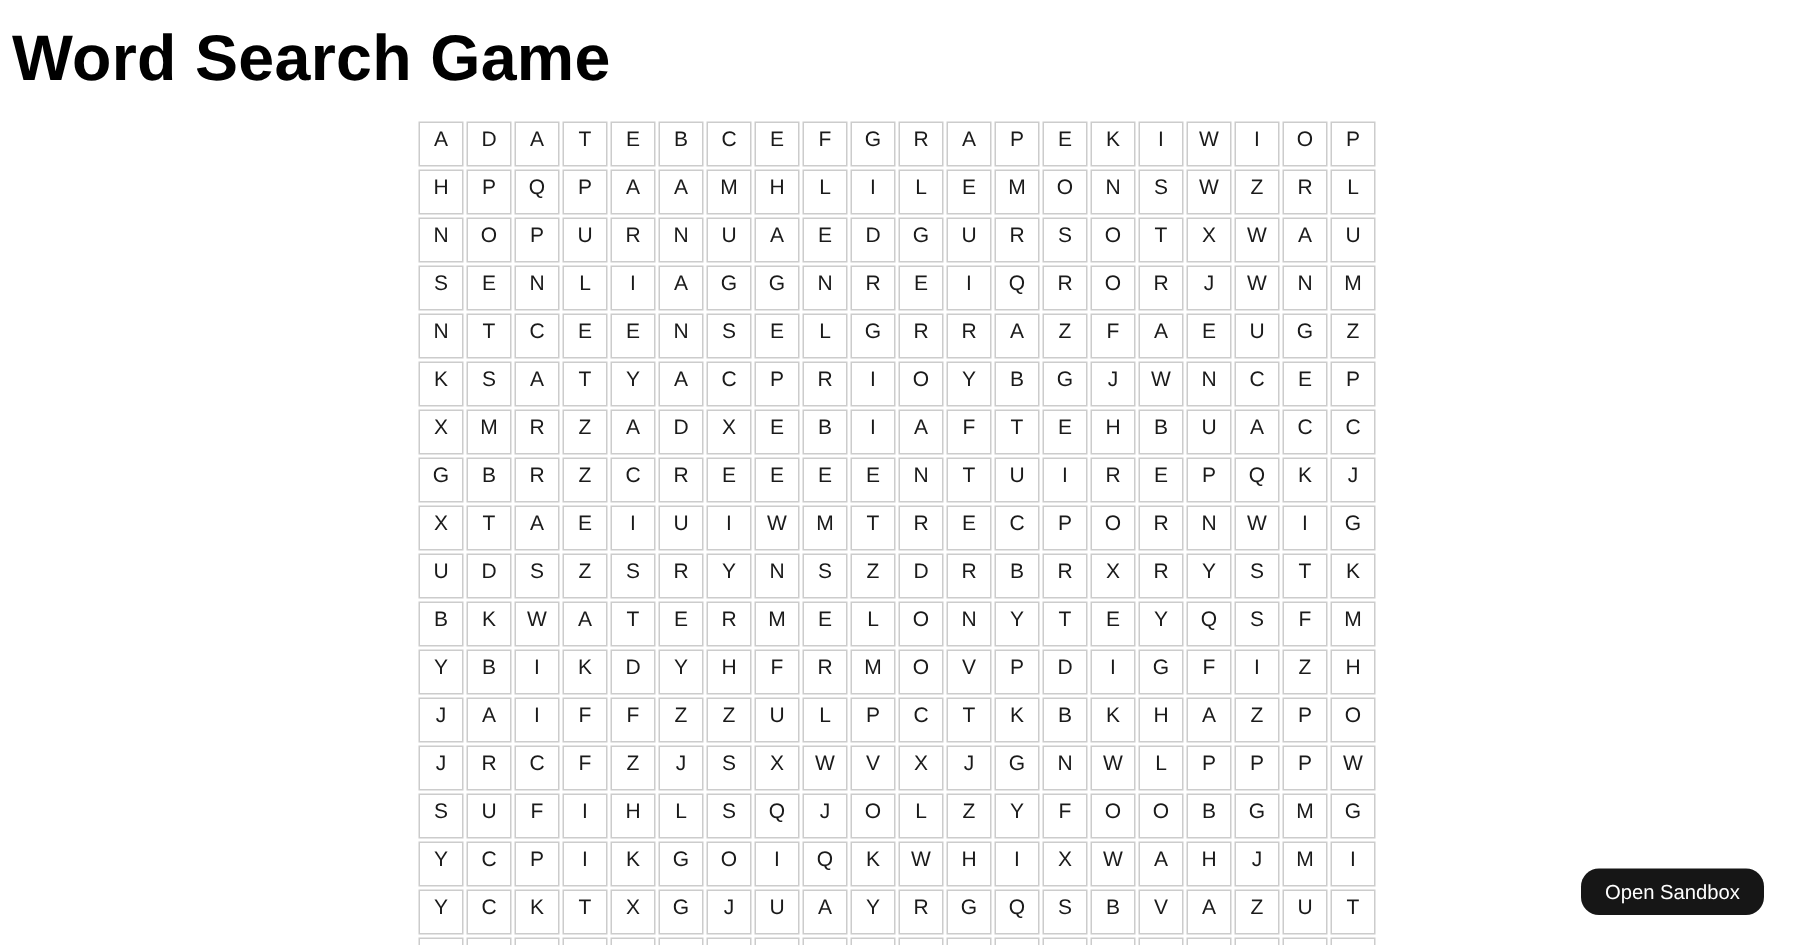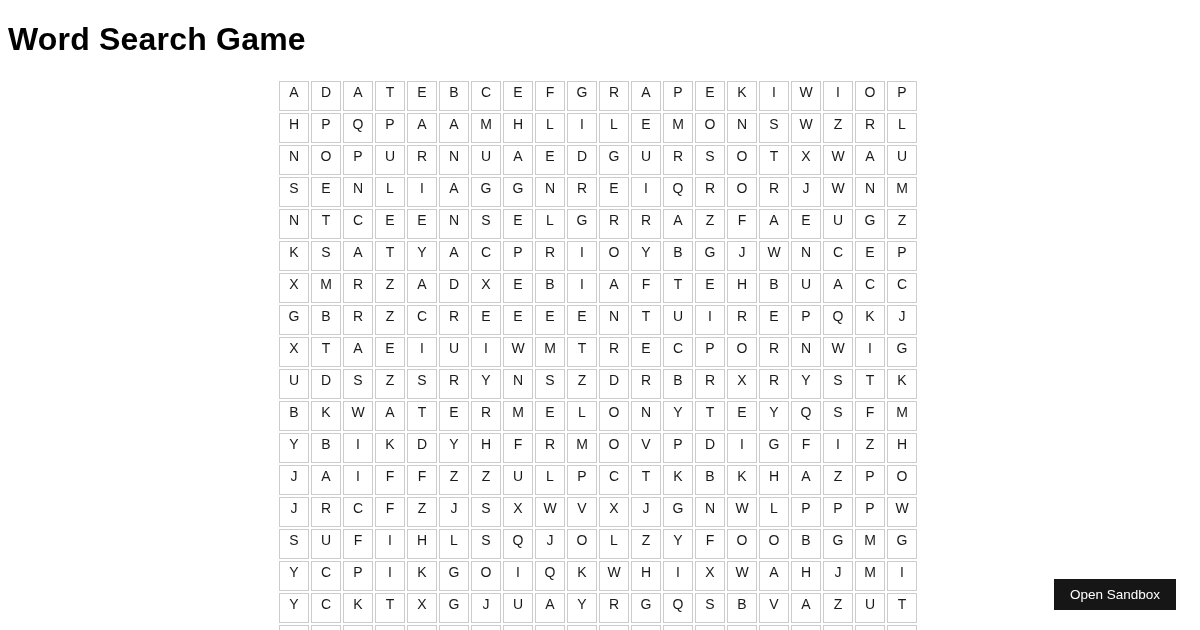--- a/index.html
+++ b/index.html
@@ -13,21 +13,21 @@
     width: 1200px;
     height: 630px;
     overflow: hidden;
     background: #ffffff;
   }
   .title {
     position: absolute;
     left: 8px;
     top: 20px;
     margin: 0;
-    font-size: 32px;
+    font-size: 43px;
     line-height: 38px;
     font-weight: 700;
     color: #000000;
     letter-spacing: 0.2px;
   }
   .grid {
     position: absolute;
     left: 279px;
     top: 81px;
     display: grid;
@@ -54,21 +54,21 @@
     right: 24px;
     bottom: 20px;
     height: 31px;
     padding: 0 16px;
     display: inline-flex;
     align-items: center;
     justify-content: center;
     background: #161616;
     color: #ffffff;
     border: none;
-    border-radius: 0;
+    border-radius: 12px;
     font-family: "Liberation Sans", sans-serif;
     font-size: 13.5px;
     cursor: pointer;
     white-space: nowrap;
   }
 </style>
 </head>
 <body>
 
 <div class="page">

